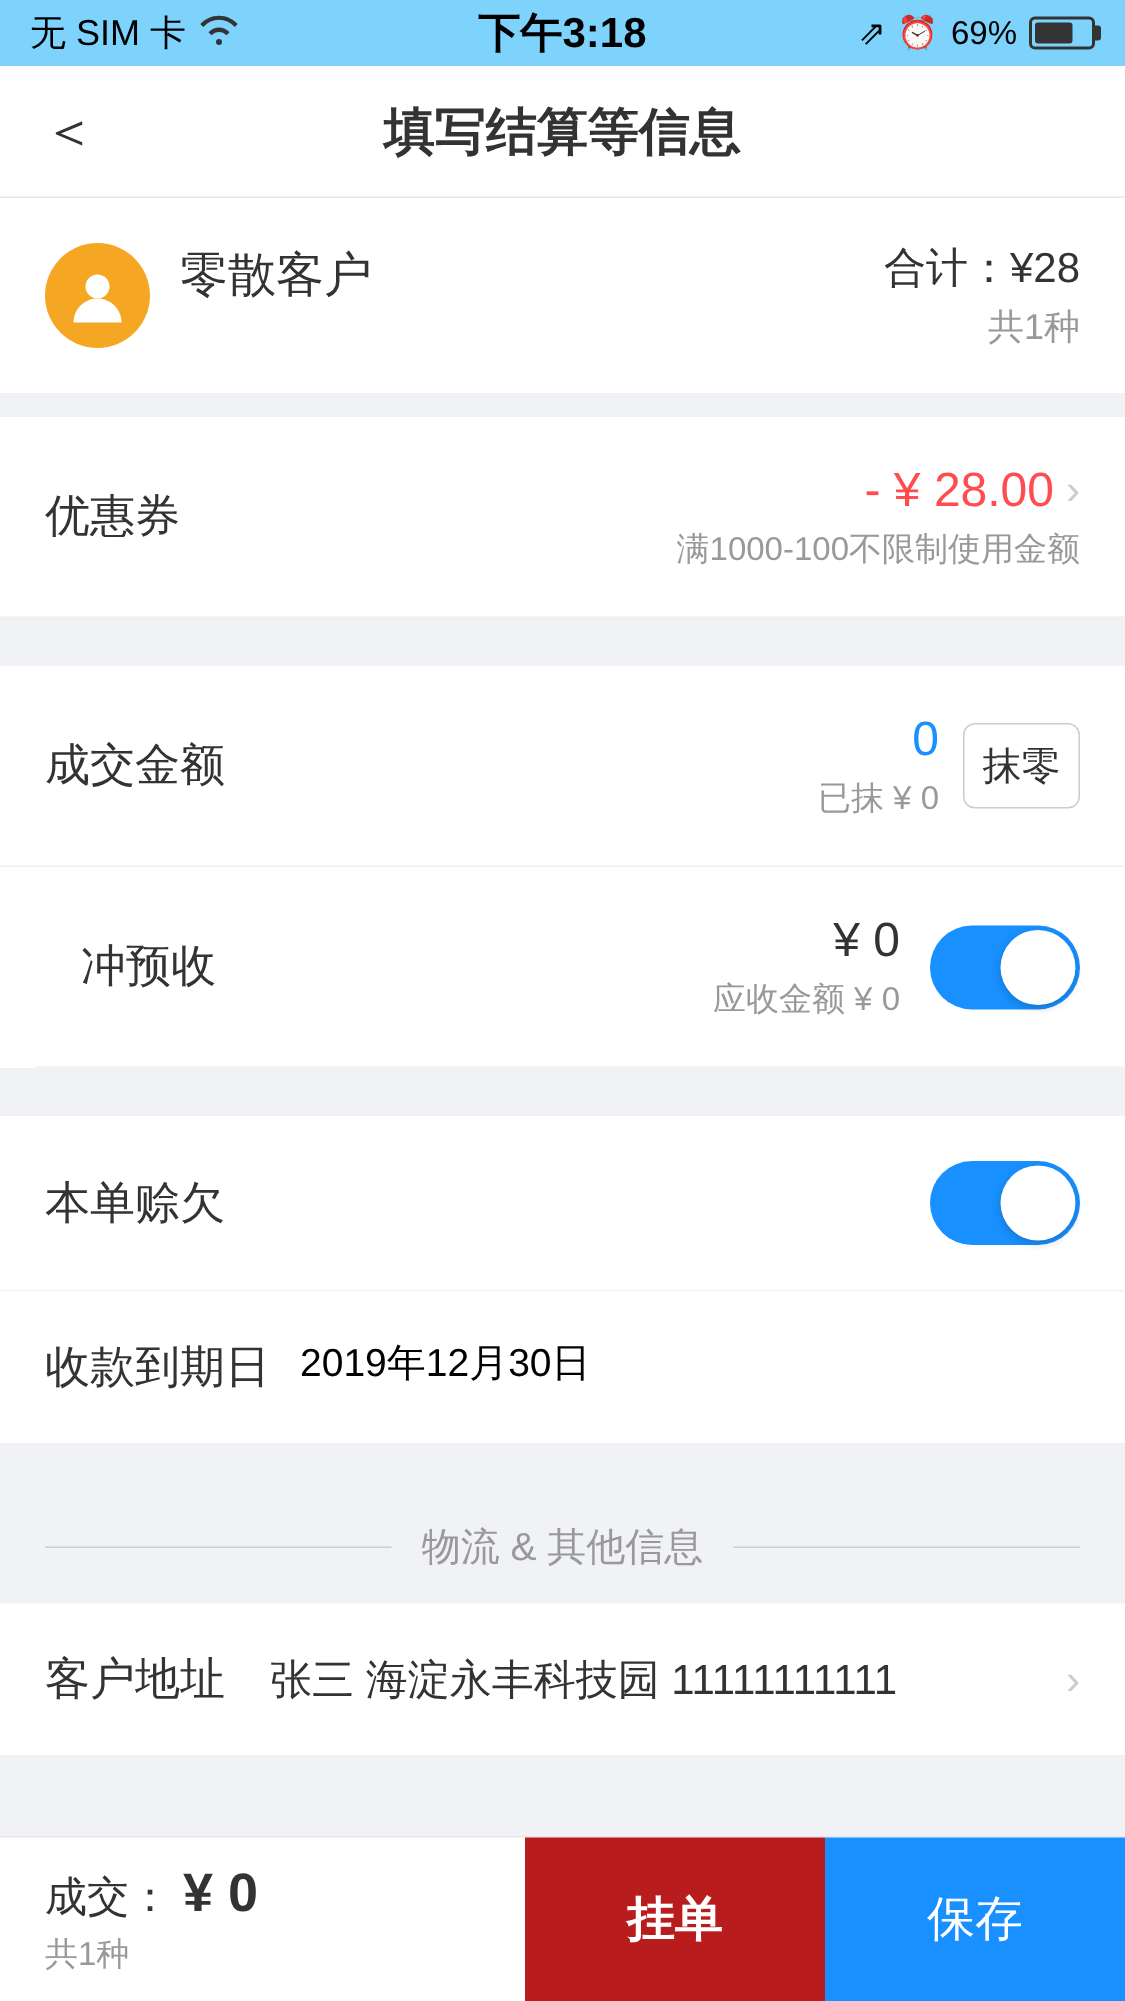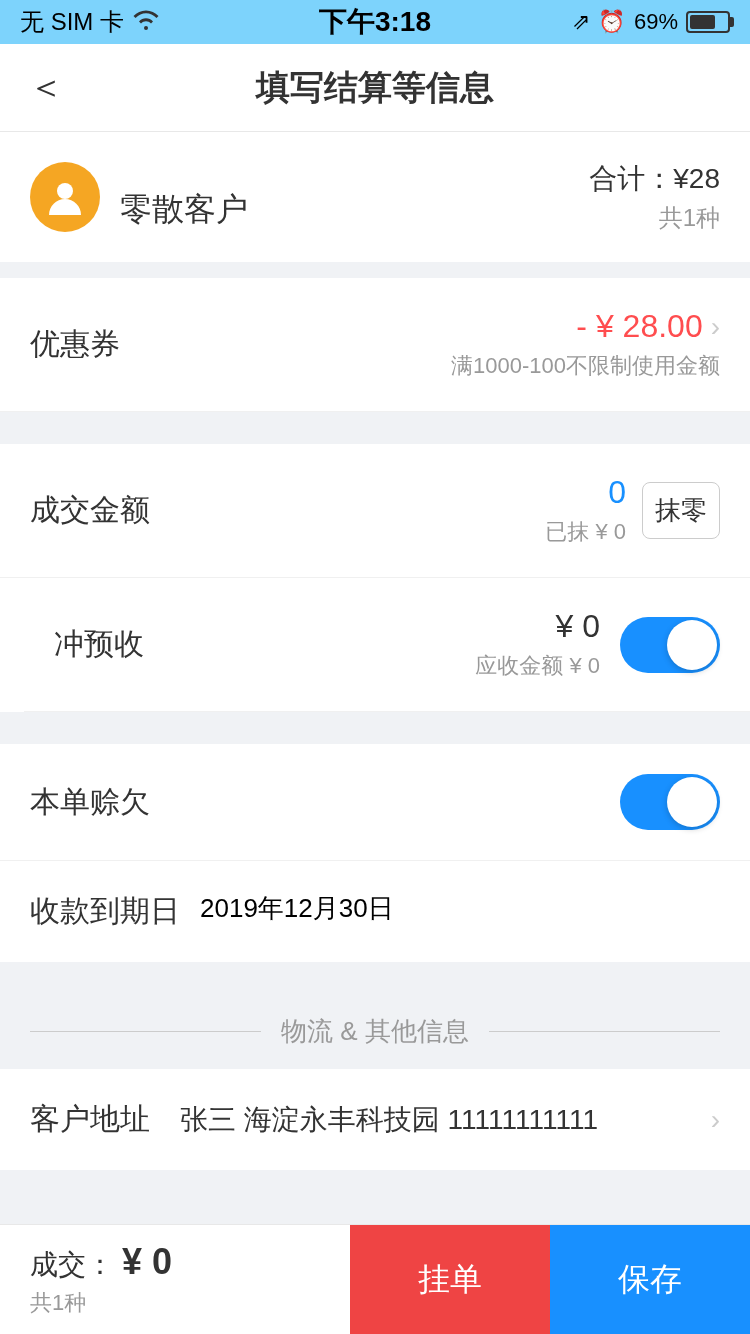--- a/index.html
+++ b/index.html
@@ -109,21 +109,21 @@
     
     .customer-row {
       background: #fff;
       padding: 28px 30px;
       display: flex;
       align-items: center;
       justify-content: space-between;
     }
     .customer-left {
       display: flex;
-      align-items: flex-end;
+      align-items: flex-start;
       gap: 20px;
     }
     .avatar {
       width: 70px;
       height: 70px;
       border-radius: 50%;
       background: #f5a623;
       display: flex;
       align-items: center;
       justify-content: center;
@@ -345,27 +345,27 @@
       font-weight: 600;
     }
     .bottom-count {
       font-size: 22px;
       color: #999;
       margin-top: 4px;
     }
     .bottom-btn-hold {
       width: 200px;
       height: 110px;
-      background: #ef4444;
+      background: #b91c1c;
       display: flex;
       align-items: center;
       justify-content: center;
       font-size: 32px;
       color: #fff;
-      font-weight: 400;
+      font-weight: 700;
       cursor: pointer;
     }
     .bottom-btn-save {
       width: 200px;
       height: 110px;
       background: #1890ff;
       display: flex;
       align-items: center;
       justify-content: center;
       font-size: 32px;

